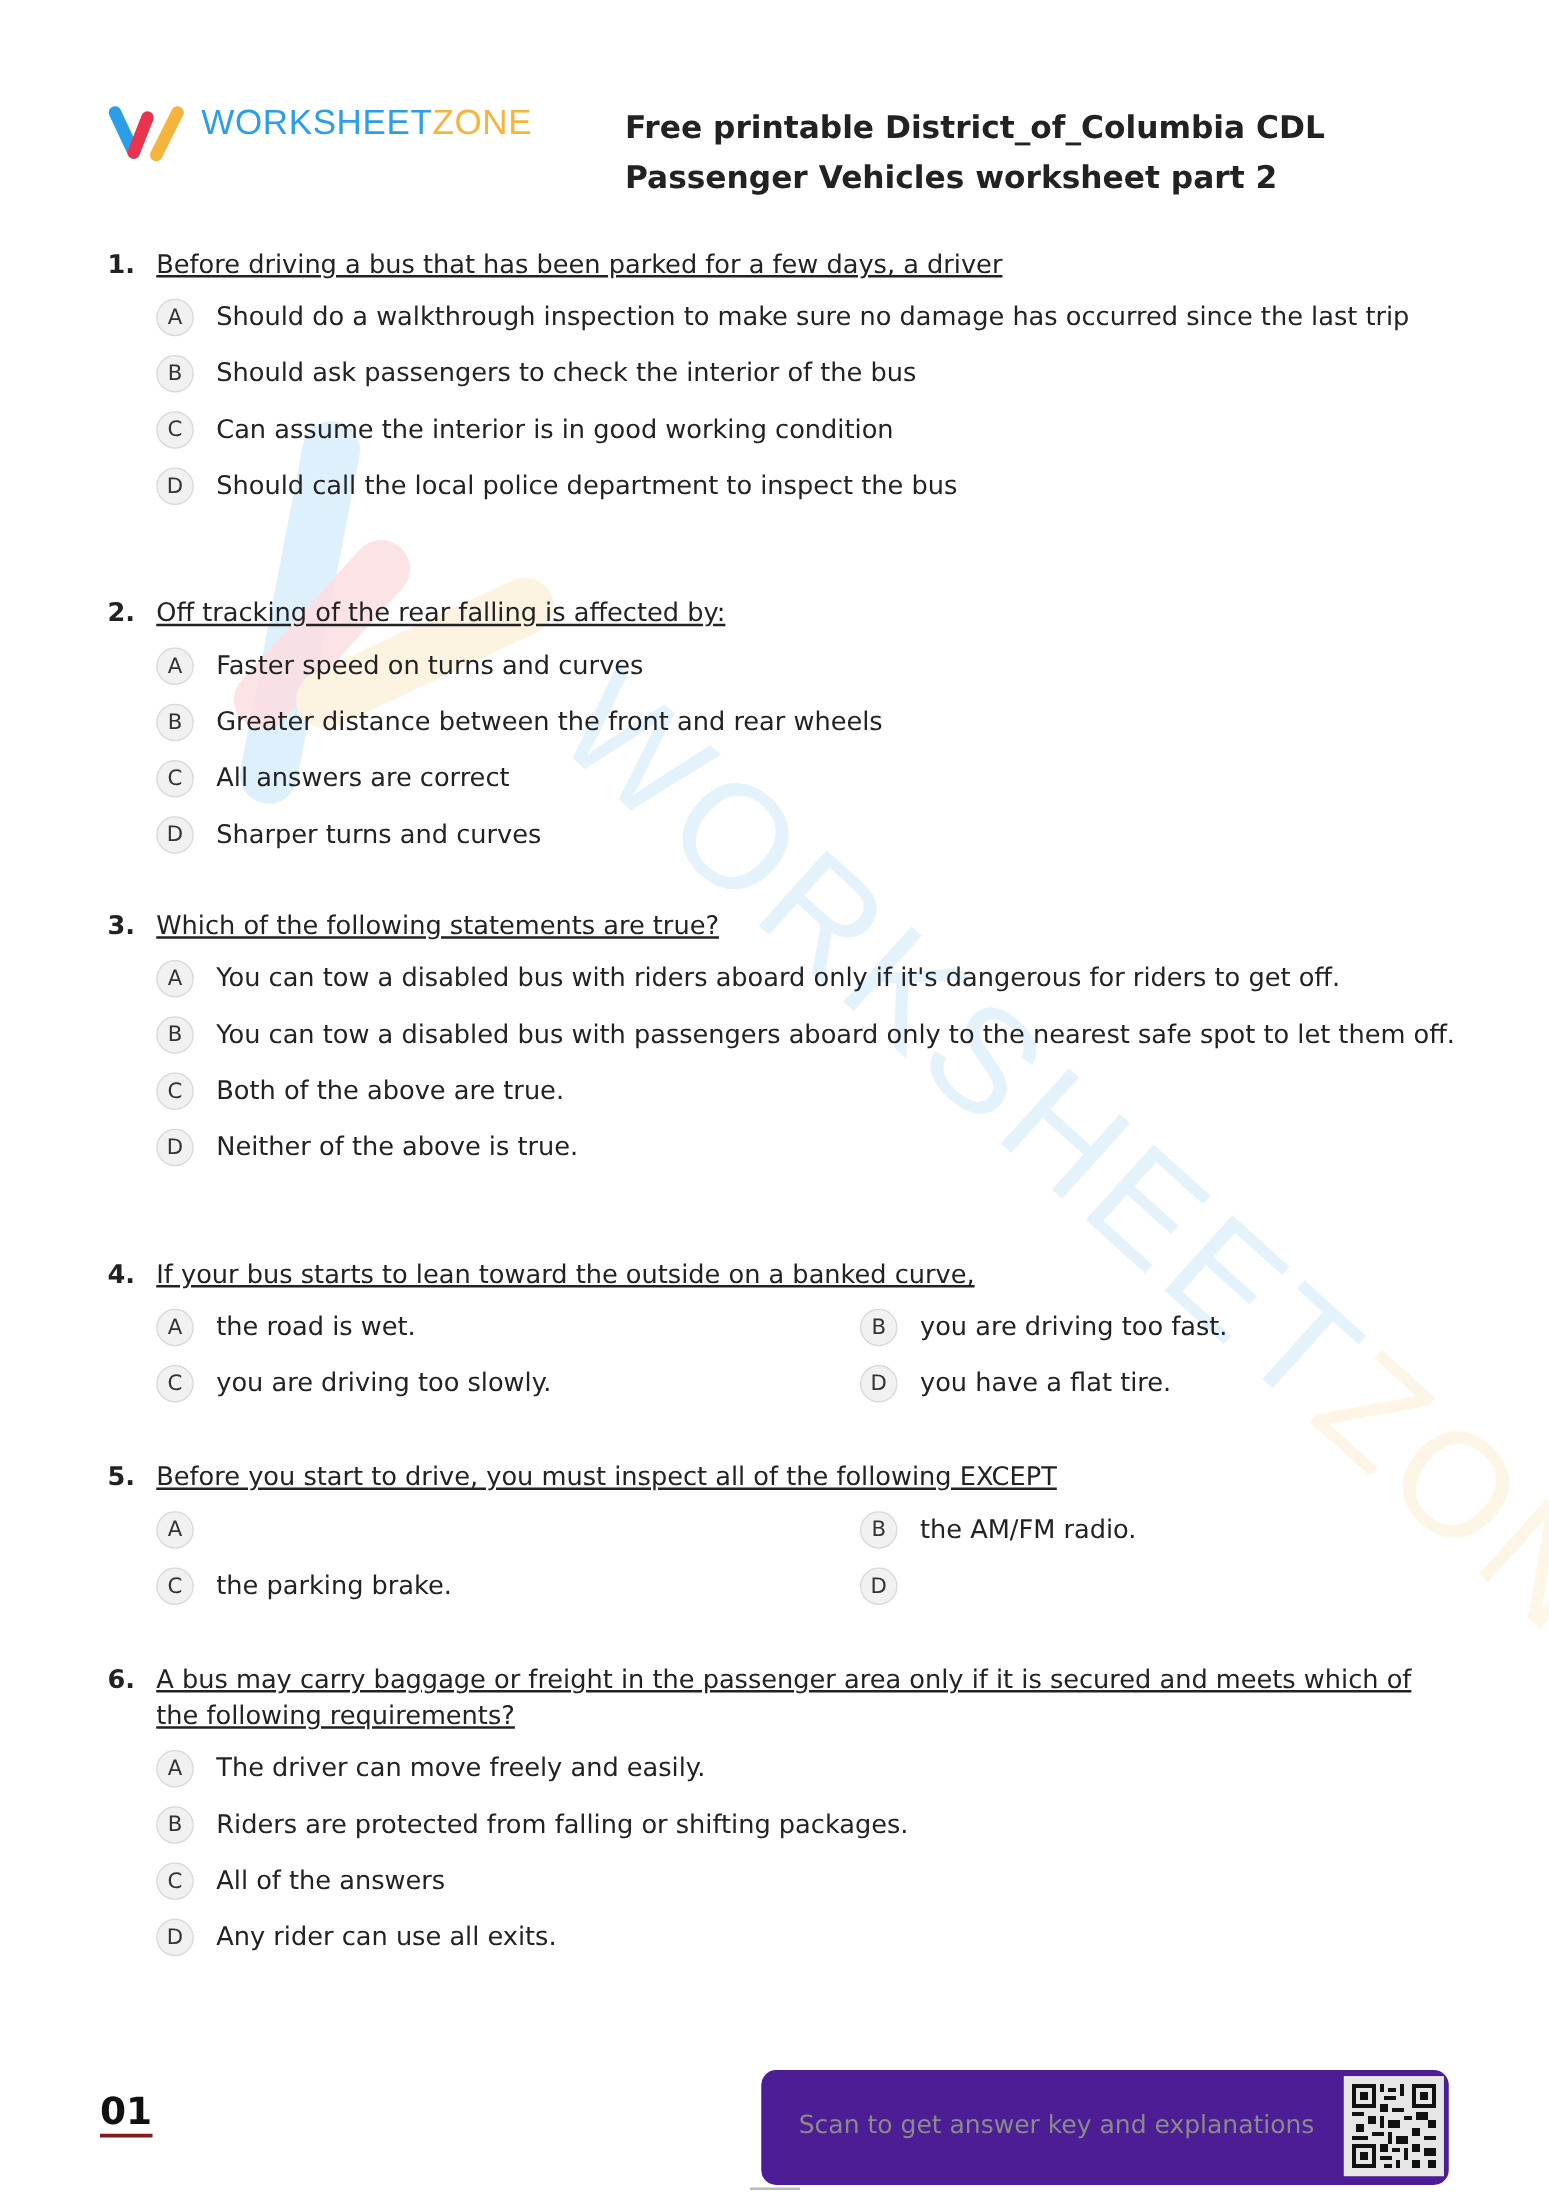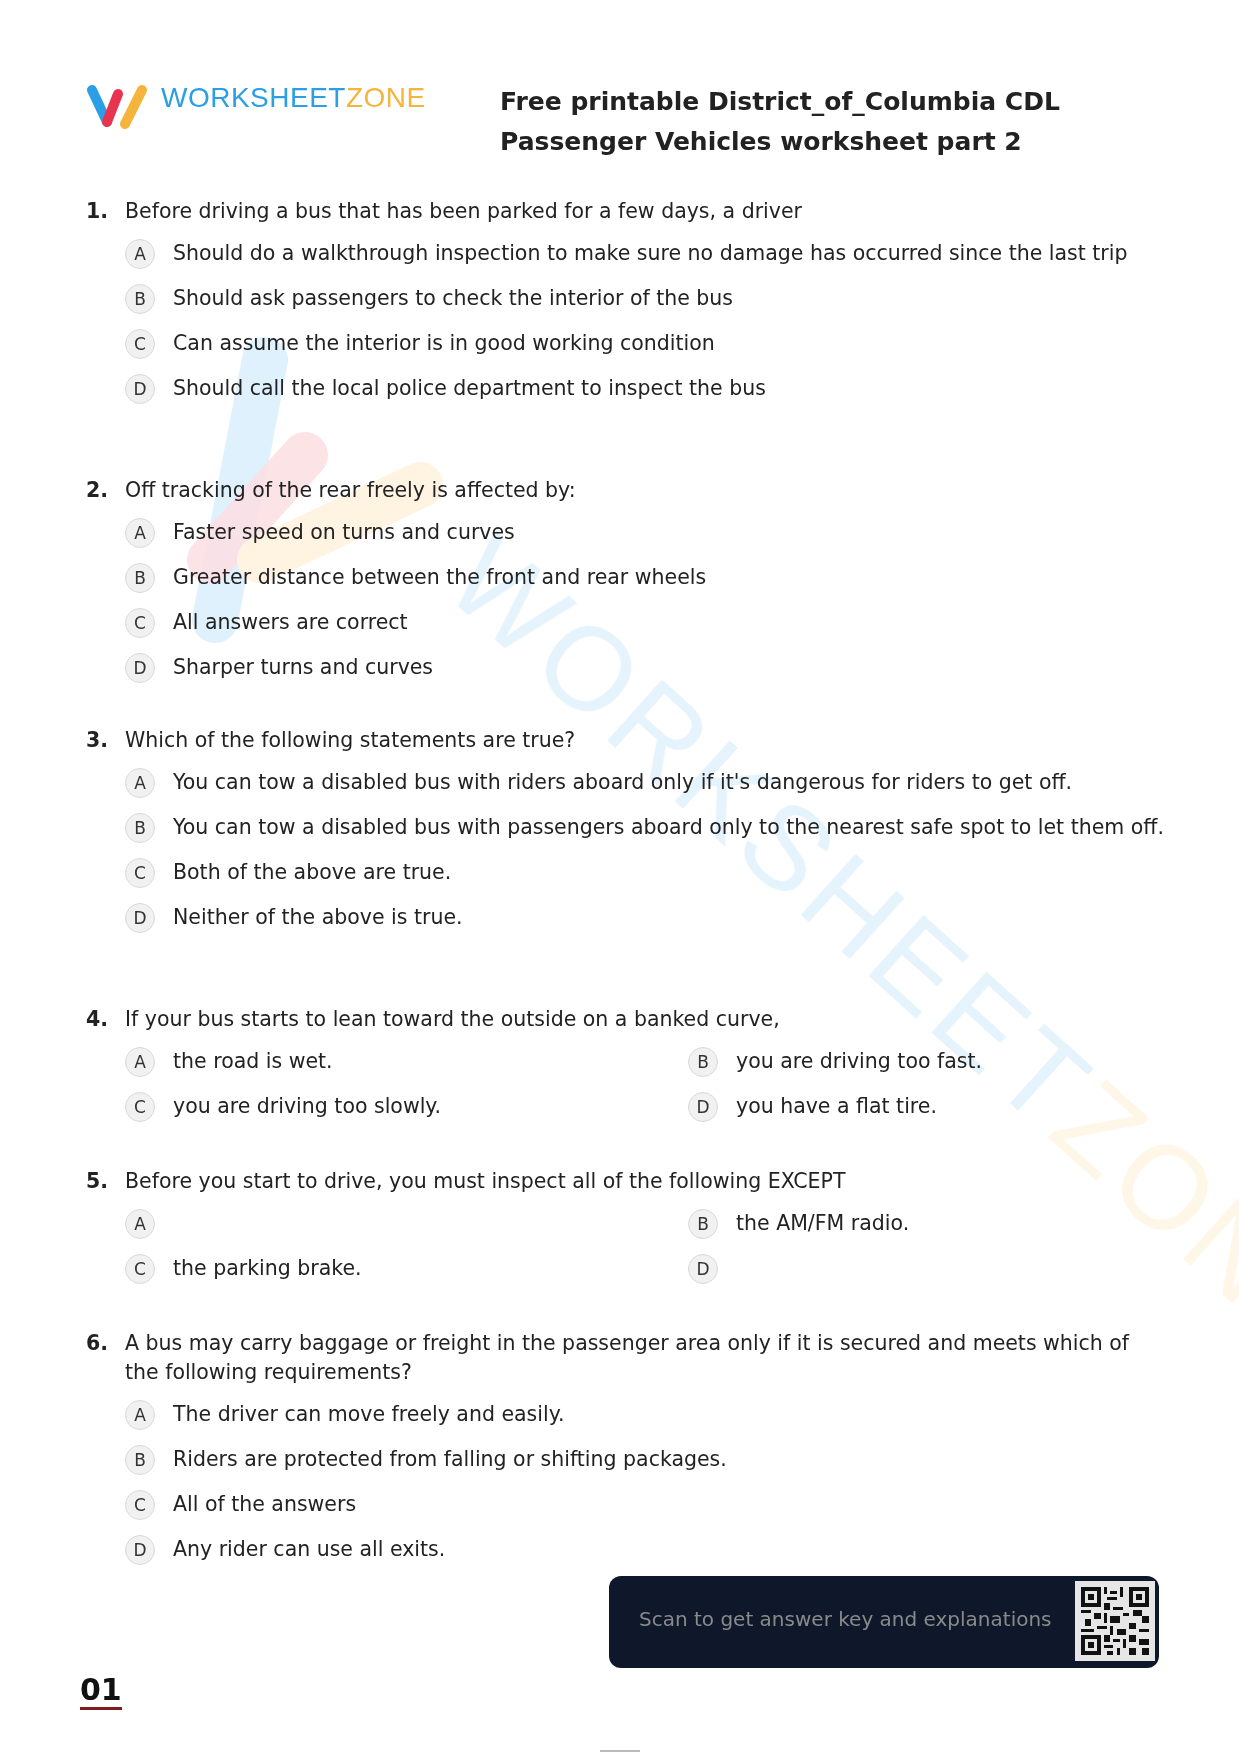--- a/index.html
+++ b/index.html
@@ -11,29 +11,29 @@
   .header { position: absolute; left: 0; top: 0; width: 1239px; height: 170px; z-index: 1; }
   .logo { position: absolute; left: 85px; top: 82px; display: flex; align-items: flex-start; }
   .logo-text { font-family: "Liberation Sans", sans-serif; font-size: 28px; letter-spacing: 0.5px; margin-left: 12px; font-weight: normal; }
   .logo-text .a { color: #2b9ee6; }
   .logo-text .b { color: #f5b43b; }
   .title { position: absolute; left: 500px; top: 82px; width: 610px; font-family: "DejaVu Sans", sans-serif; font-weight: bold; font-size: 25px; line-height: 40px; color: #222; }
   .content { position: absolute; left: 0; top: 0; width: 1239px; z-index: 1; }
   .q { position: absolute; left: 86px; width: 1080px; }
   .q-head { display: flex; font-size: 20.5px; line-height: 29px; color: #222; }
   .q-num { width: 39px; font-weight: bold; flex-shrink: 0; }
-  .q-text { flex: 1; }
+  .q-text { flex: 1; text-decoration: underline; }
   .opts { margin-left: 39px; margin-top: 13px; }
   .opts.grid { display: grid; grid-template-columns: 563px 500px; row-gap: 15px; }
   .opt { display: flex; align-items: flex-start; font-size: 20.5px; line-height: 29px; margin-bottom: 15px; }
   .opts.grid .opt { margin-bottom: 0; }
   .circle { width: 30px; height: 30px; border-radius: 50%; background: #f1f1f1; border: 1px solid #d8d8d8; box-sizing: border-box; font-size: 17px; line-height: 28px; text-align: center; color: #333; flex-shrink: 0; margin-right: 18px; }
   .opt-text { flex: 1; }
   .footer-num { position: absolute; left: 80px; top: 1673px; font-weight: bold; font-size: 30px; color: #111; border-bottom: 3px solid #7f1d1d; line-height: 34px; z-index: 1; }
-  .scan-box { position: absolute; left: 609px; top: 1576px; width: 550px; height: 92px; background: #0f172a; border-radius: 12px; z-index: 1; }
+  .scan-box { position: absolute; left: 609px; top: 1656px; width: 550px; height: 92px; background: #4c1d95; border-radius: 12px; z-index: 1; }
   .scan-text { position: absolute; left: 30px; top: 31px; font-size: 20px; color: #8a8a8a; }
   .qr { position: absolute; left: 466px; top: 5px; width: 80px; height: 80px; background: #e6e6e6; }
   .bottom-line { position: absolute; left: 600px; top: 1750px; width: 40px; height: 2px; background: #bbb; }
 </style>
 </head>
 <body>
 
 <svg class="watermark" viewBox="0 0 1239 1754">
   <g opacity="0.15">
     <line x1="265" y1="360" x2="215" y2="620" stroke="#2b9ee6" stroke-width="46" stroke-linecap="round"></line>
@@ -85,21 +85,21 @@
       <div class="opt">
           <span class="circle">D</span>
           <span class="opt-text">Should call the local police department to inspect the bus</span>
         </div>
     </div>
   </div>
 
   <div class="q" style="top:476px;">
     <div class="q-head">
         <span class="q-num">2.</span>
-        <span class="q-text">Off tracking of the rear freely is affected by:</span>
+        <span class="q-text">Off tracking of the rear falling is affected by:</span>
       </div>
     <div class="opts">
       <div class="opt">
           <span class="circle">A</span>
           <span class="opt-text">Faster speed on turns and curves</span>
         </div>
       <div class="opt">
           <span class="circle">B</span>
           <span class="opt-text">Greater distance between the front and rear wheels</span>
         </div>

